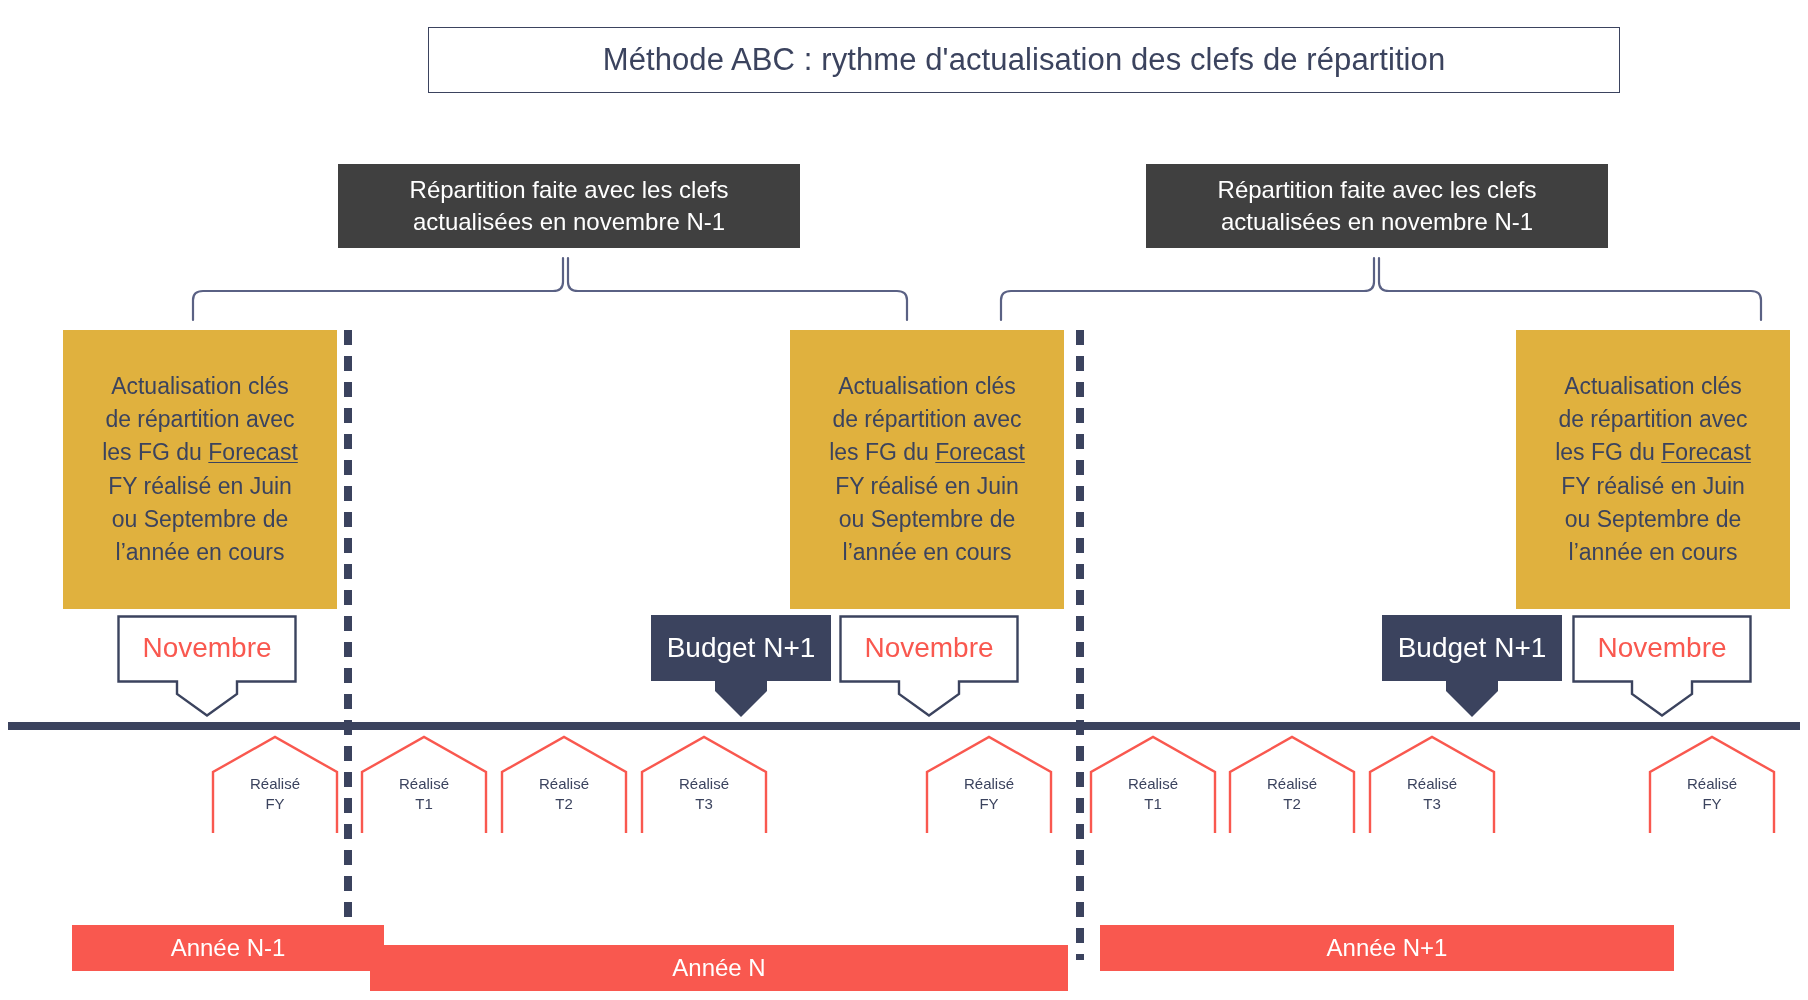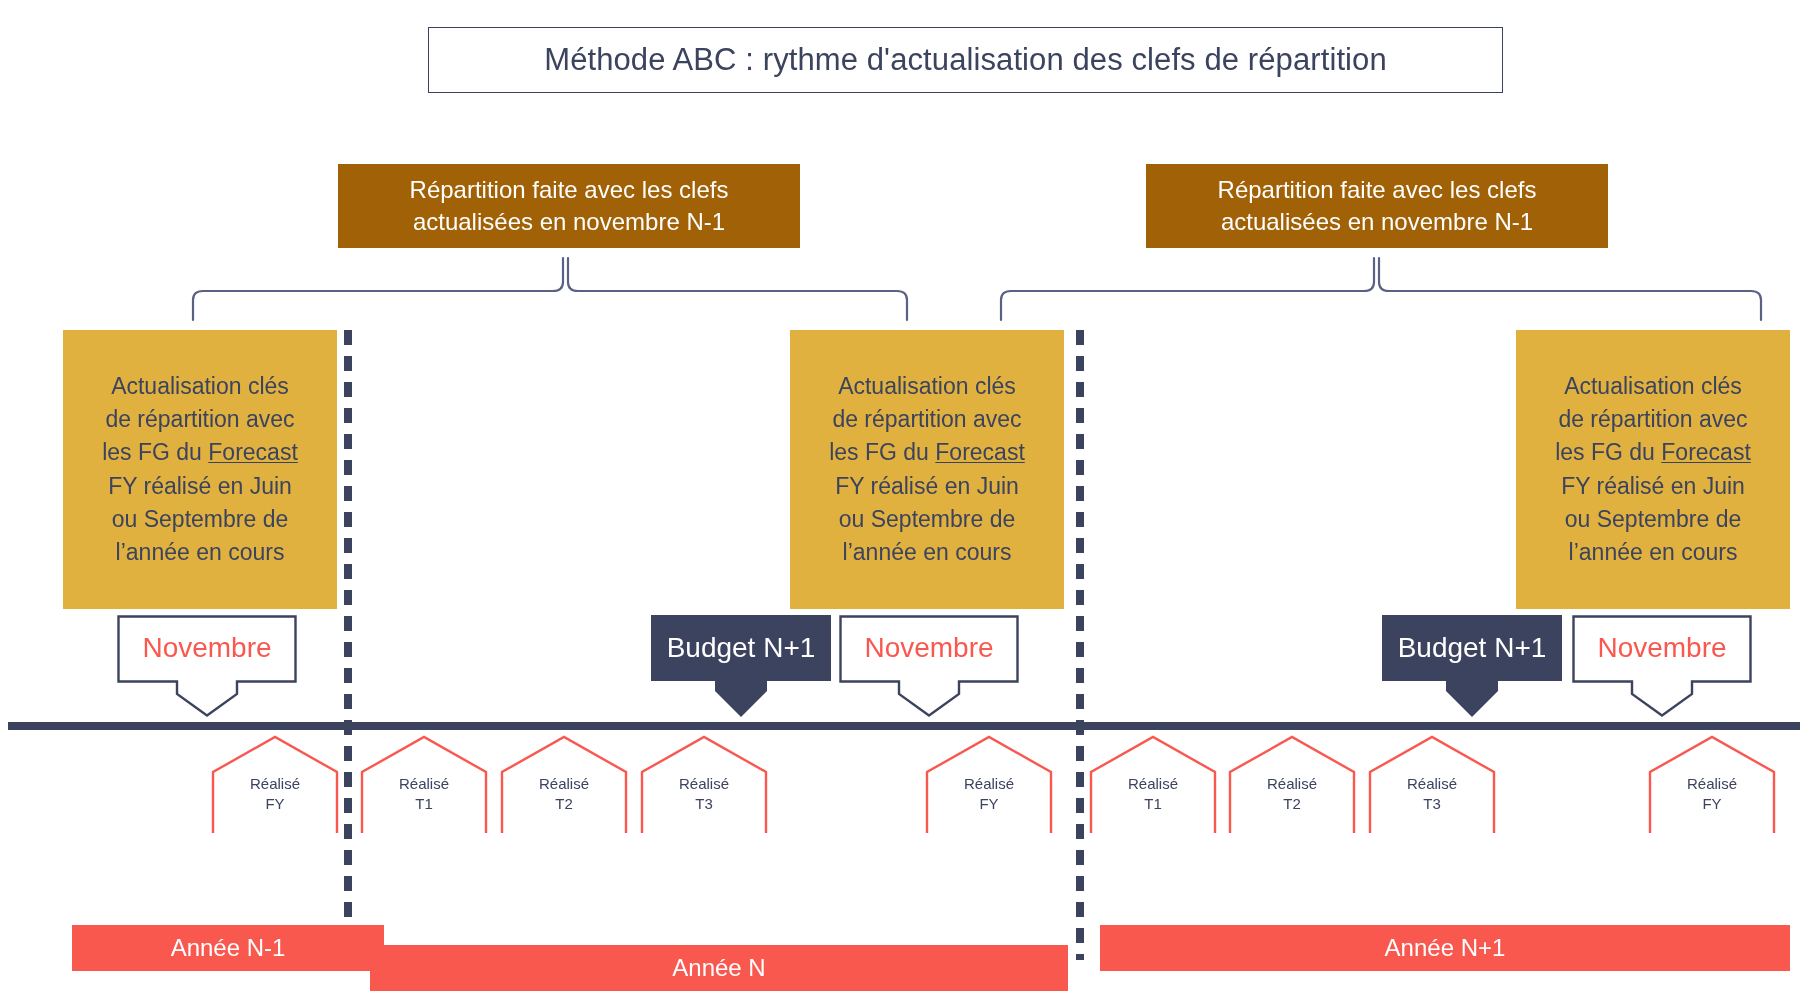--- a/index.html
+++ b/index.html
@@ -18,40 +18,40 @@
     height: 1000px;
     overflow: hidden;
     background: #ffffff;
   }
 
   
   .title-box {
     position: absolute;
     left: 428px;
     top: 27px;
-    width: 1075px;
+    width: 1192px;
     height: 66px;
     border: 1.6px solid #3b435e;
     background: #ffffff;
     display: flex;
     align-items: center;
     justify-content: center;
     box-sizing: border-box;
   }
   .title-box .title-text {
     font-size: 31px;
     color: #3b435e;
     letter-spacing: 0.1px;
     white-space: nowrap;
   }
 
   
   .navy-box {
     position: absolute;
-    background: #a16207;
+    background: #404040;
     color: #ffffff;
     display: flex;
     flex-direction: column;
     align-items: center;
     justify-content: center;
     box-sizing: border-box;
     font-size: 24px;
     line-height: 1.34;
     text-align: center;
     padding: 4px 10px;
@@ -356,17 +356,17 @@
   </div>
 
   <div class="year-bar" style="left:24px; top:925px; width:312px;margin-left:48px;">
     <span>Année N-1</span>
   </div>
 
   <div class="year-bar" style="left:370px; top:925px; width:698px;margin-top:20px;">
     <span>Année N</span>
   </div>
 
-  <div class="year-bar" style="left:1100px; top:925px; width:690px;">
+  <div class="year-bar" style="left:1100px; top:925px; width:574px;">
     <span>Année N+1</span>
   </div>
 
 </div>
 
 </body></html>

